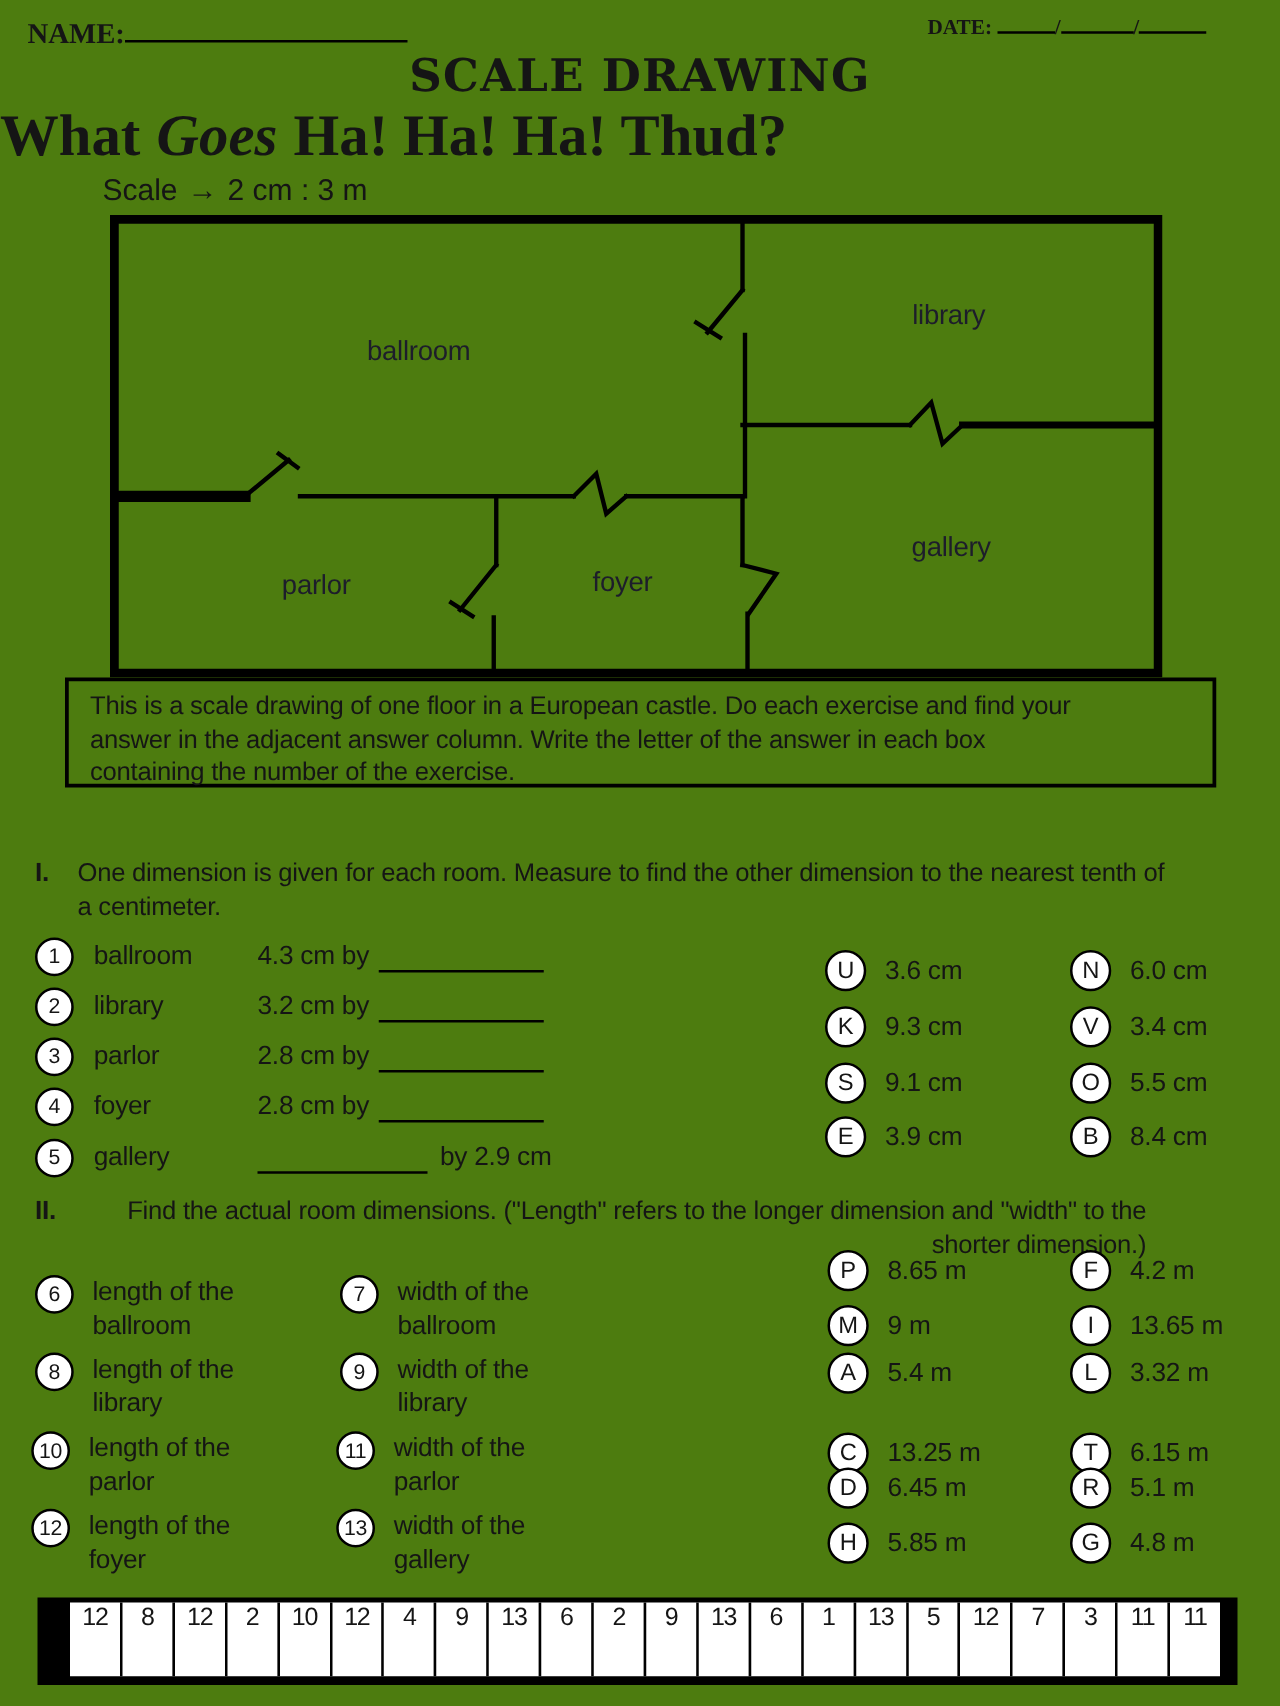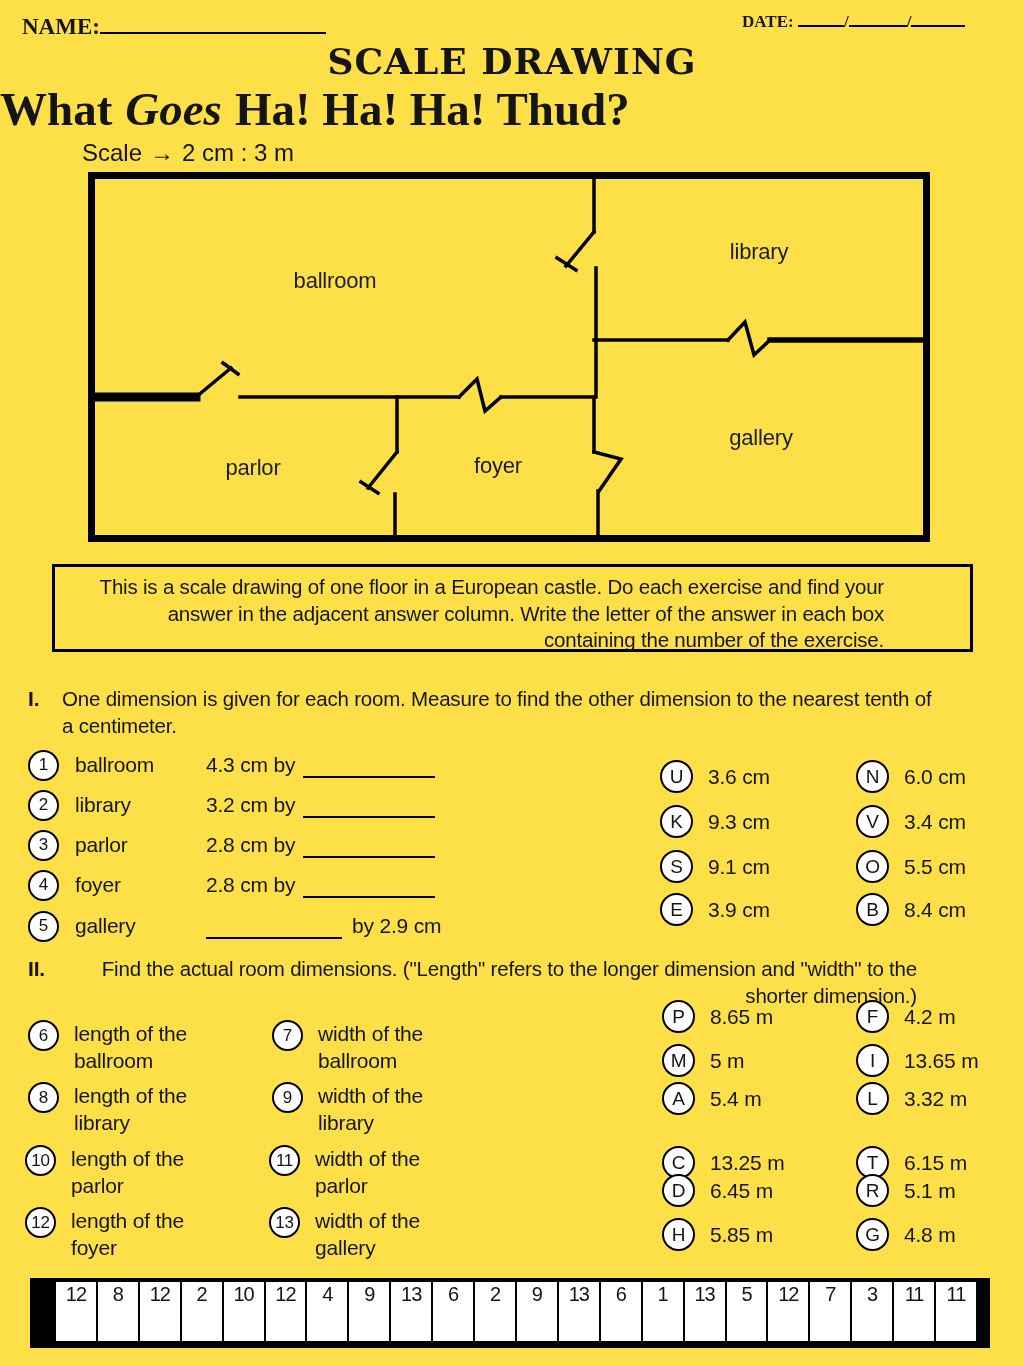--- a/index.html
+++ b/index.html
@@ -1,18 +1,18 @@
 <!DOCTYPE html>
 <html><head>
 <meta charset="utf-8">
 <style>
   * { margin:0; padding:0; box-sizing:border-box; }
   html,body { background:#ffffff; }
   .page {
-    position:relative; width:1024px; height:1365px; background:#fde047;
+    position:relative; width:1024px; height:1365px; background:#4d7c0f;
     font-family:"Liberation Sans", sans-serif; color:#151515; overflow:hidden;
     letter-spacing:-0.2px;
     padding-left:44px;
   }
   
   .name-row { position:absolute; left:22px; top:14px; font-family:"Liberation Serif", serif; font-weight:700; font-size:23px; letter-spacing:0; }
   .date-row { position:absolute; left:742px; top:12px; font-family:"Liberation Serif", serif; font-weight:700; font-size:17px; letter-spacing:0; }
   .blank { display:inline-block; border-bottom:2.5px solid #000; height:4px; vertical-align:baseline; }
   .name-blank { width:226px; }
   .date-blank1 { width:46px; } .date-blank2 { width:58px; } .date-blank3 { width:54px; }
@@ -22,22 +22,22 @@
     font-family:"Liberation Serif", serif; font-weight:700; font-size:47px; letter-spacing:0; }
   .subtitle .w { margin-right:13px; }
   .subtitle .it { font-style:italic; }
   
   .scale-row { position:absolute; left:82px; top:139px; font-size:24px; letter-spacing:0; }
   .scale-row .arrow { margin:0 8px; }
   
   .plan { position:absolute; left:88px; top:172px; width:842px; height:370px; }
   .room-label { position:absolute; transform:translateX(-50%); font-size:22px; color:#1d1d2b; white-space:nowrap; }
   
-  .instr-box { position:absolute; left:52px; top:564px; width:921px; height:88px;
-    border:3px solid #000; padding:7px 14px 0 17px;text-align:right; }
+  .instr-box { position:absolute; left:52px; top:542px; width:921px; height:88px;
+    border:3px solid #000; padding:7px 14px 0 17px; }
   .instr-box p { font-size:20.5px; line-height:26.5px; width:812px; }
   
   .sec-head { position:absolute; left:28px; display:flex; }
   .sec-head .rn { font-weight:700; font-size:21px; width:34px; flex:0 0 auto; line-height:27px; }
   .sec-head p { font-size:20.5px; line-height:27px; }
   .s1head { top:685px; } .s1head p { width:880px; }
   .s2head { top:955px; } .s2head p { width:855px;text-align:right; }
   
   .cnum { flex:0 0 auto; min-width:31px; height:31px; padding:0 3px; border:2.5px solid #000; border-radius:50%;
     display:flex; align-items:center; justify-content:center; font-size:17px; background:#fff; }
@@ -252,21 +252,21 @@
       <div>gallery</div>
     </div>
   </div>
 
   <div class="ansrow" style="left:662px; top:1000px;">
     <div class="cletter">P</div>
     <div class="val">8.65 m</div>
   </div>
   <div class="ansrow" style="left:662px; top:1044px;">
     <div class="cletter">M</div>
-    <div class="val">5 m</div>
+    <div class="val">9 m</div>
   </div>
   <div class="ansrow" style="left:662px; top:1082px;">
     <div class="cletter">A</div>
     <div class="val">5.4 m</div>
   </div>
   <div class="ansrow" style="left:662px; top:1146px;">
     <div class="cletter">C</div>
     <div class="val">13.25 m</div>
   </div>
   <div class="ansrow" style="left:662px; top:1174px;">

